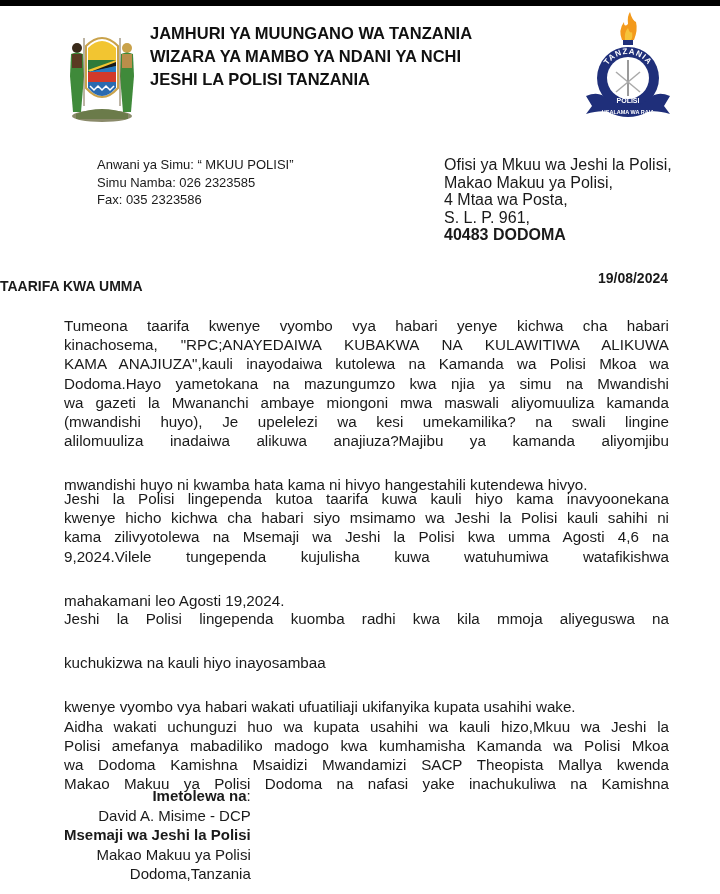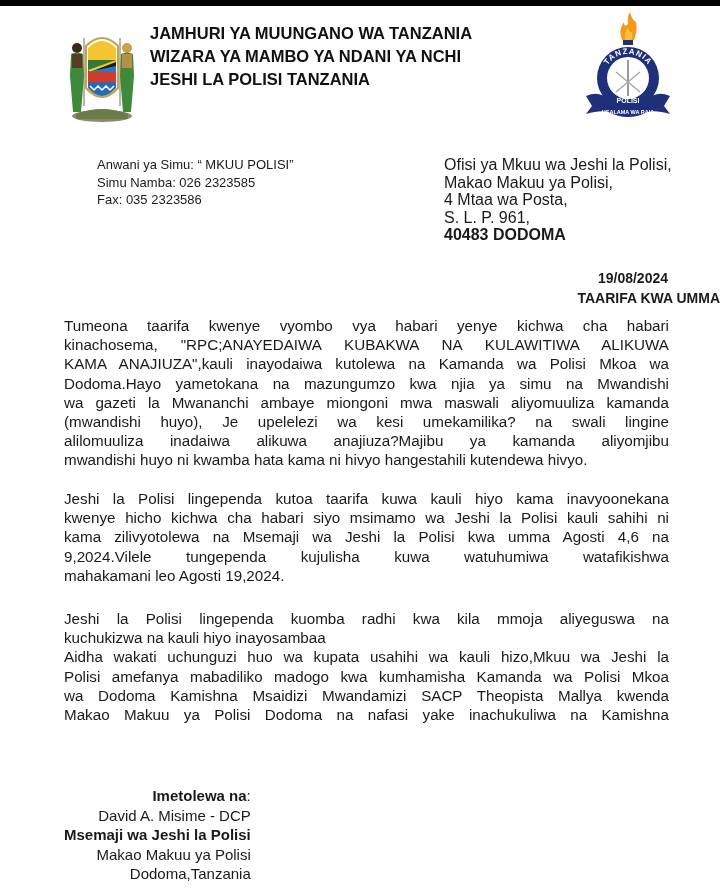--- a/index.html
+++ b/index.html
@@ -9,24 +9,24 @@
   }
   .topbar { position:absolute; left:0; top:0; width:720px; height:6px; background:#000; }
   .coat { position:absolute; left:62px; top:26px; width:80px; height:98px; }
   .police { position:absolute; left:580px; top:10px; width:96px; height:108px; }
   .heading { position:absolute; left:150px; top:22px; width:420px; }
   .heading div { font-weight:bold; font-size:16.5px; line-height:23px; letter-spacing:0px; color:#111; }
   .contact-left { position:absolute; left:73px; top:156px; font-size:13px; line-height:17.5px;margin-left:24px; }
   .contact-right { position:absolute; left:420px; top:156px; font-size:16px; line-height:17.5px;margin-left:24px; }
   .bold { font-weight:bold; }
   .date { position:absolute; right:52px; top:270px; font-weight:bold; font-size:14px; }
-  .title { position:absolute; left:0; width:720px; top:290px; text-align:right; font-weight:bold; font-size:14px; }
+  .title { position:absolute; left:0; width:720px; top:278px; text-align:left; font-weight:bold; font-size:14px; }
   .para { position:absolute; left:64px; width:605px; font-size:15.2px; line-height:19.2px; text-align:justify; color:#1a1a1a; }
   .para .line { display:block; text-align:justify; text-align-last:justify; white-space:nowrap; }
-  .para .line.last { text-align-last:left; }
+  .para .line.last { text-align-last:left;margin-top:25px; }
   .p1 { top:316px; }
   .p2 { top:489px; }
   .p3 { top:609px; }
   .sig { position:absolute; left:64px; top:786px; font-size:15px; line-height:19.5px;text-align:right; }
 </style>
 </head>
 <body>
 
 <div class="topbar"></div>
 
@@ -125,20 +125,21 @@
   <span class="line">Jeshi la Polisi lingependa kutoa taarifa kuwa  kauli hiyo kama inavyoonekana</span>
   <span class="line">kwenye hicho kichwa cha habari siyo msimamo wa Jeshi la Polisi kauli sahihi ni</span>
   <span class="line">kama zilivyotolewa na Msemaji wa Jeshi la Polisi kwa umma Agosti 4,6 na</span>
   <span class="line">9,2024.Vilele tungependa   kujulisha kuwa watuhumiwa watafikishwa</span>
   <span class="line last">mahakamani leo Agosti 19,2024.</span>
 </div>
 
 <div class="para p3">
   <span class="line">Jeshi la Polisi lingependa kuomba radhi kwa kila mmoja aliyeguswa na</span>
   <span class="line last">kuchukizwa na kauli hiyo inayosambaa</span>
+  <span class="line last">kwenye vyombo vya habari wakati ufuatiliaji ukifanyika kupata usahihi wake.</span>
   <span class="line">Aidha wakati uchunguzi huo wa kupata usahihi wa kauli hizo,Mkuu wa Jeshi la</span>
   <span class="line">Polisi amefanya mabadiliko madogo kwa kumhamisha Kamanda wa Polisi Mkoa</span>
   <span class="line">wa Dodoma Kamishna Msaidizi Mwandamizi SACP Theopista Mallya kwenda</span>
   <span class="line">Makao Makuu ya Polisi Dodoma na nafasi yake inachukuliwa na Kamishna</span>
 </div>
 
 <div class="sig">
   <div><span class="bold">Imetolewa na</span><span>:</span></div>
   <div>David A. Misime - DCP</div>
   <div class="bold">Msemaji wa Jeshi la Polisi</div>

